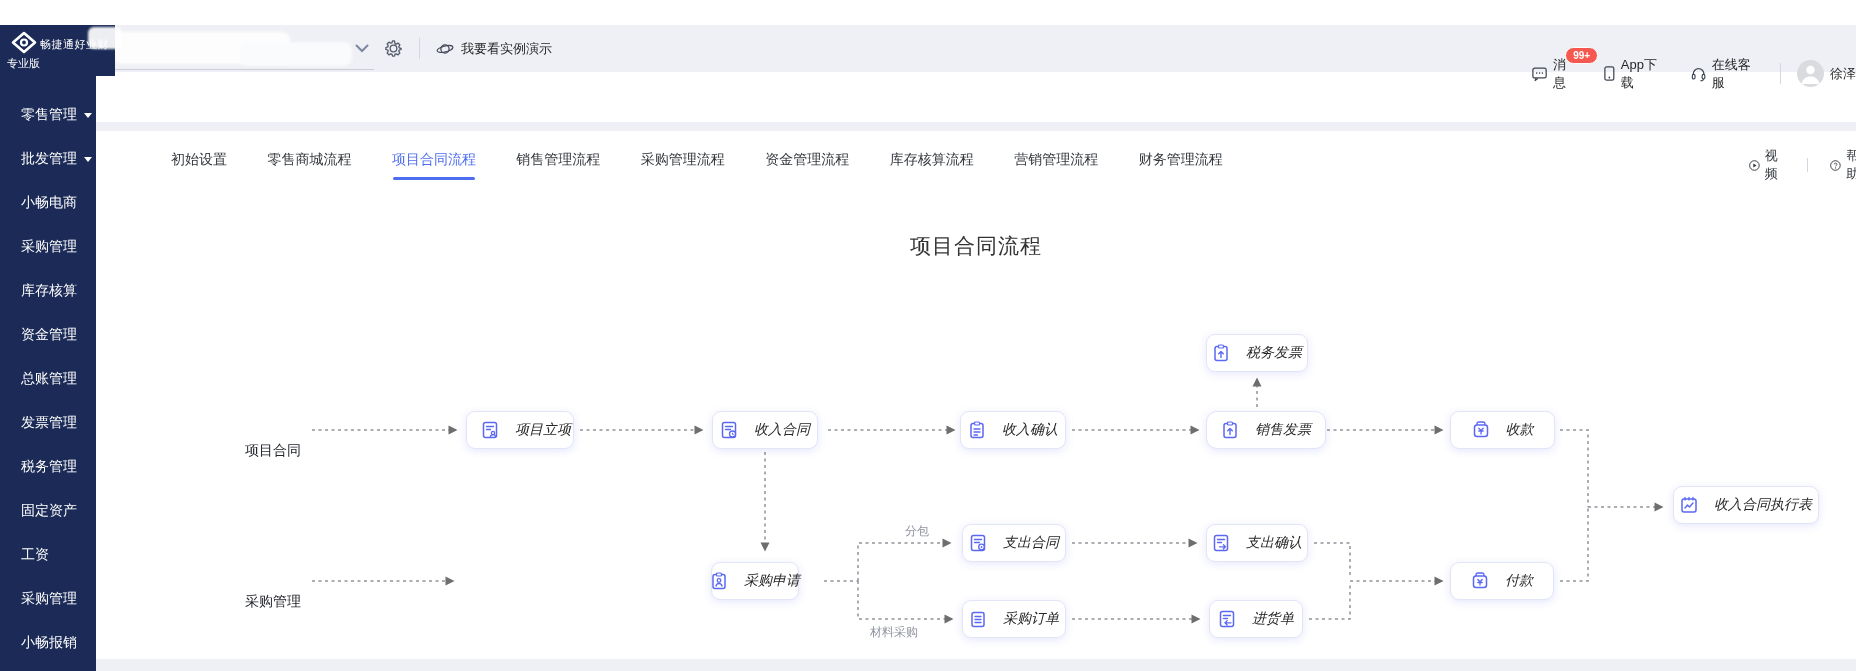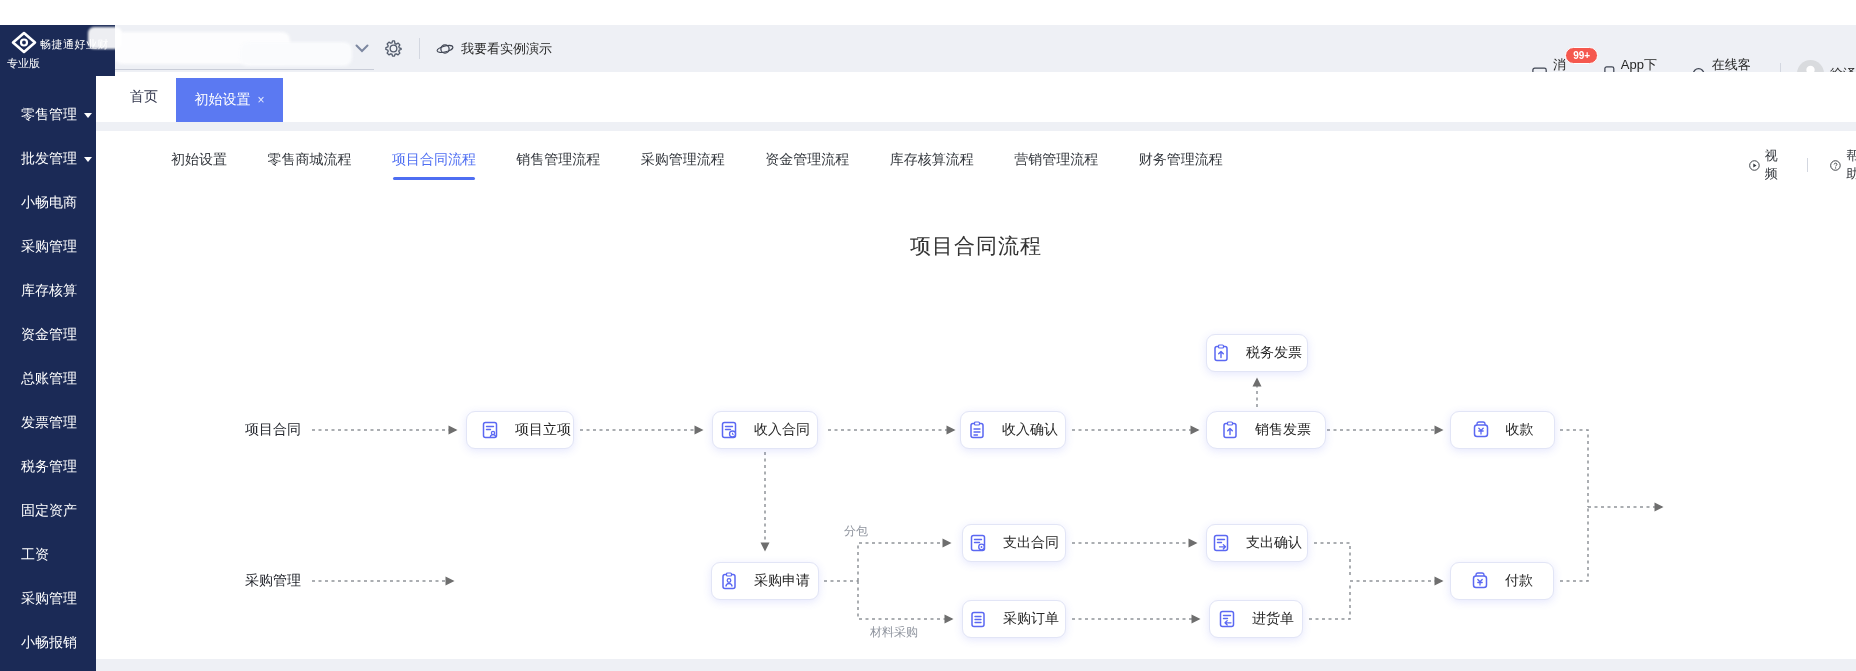--- a/index.html
+++ b/index.html
@@ -52,23 +52,23 @@
   .nav-item:first-child { margin-left:66px; }
   .nav-item.active { color:#4e6ef2; }
   .nav-item.active::after { content:""; position:absolute; left:1px; right:1px; bottom:-11px; height:3px; border-radius:2px; background:#4e6ef2; }
   .nav-actions { position:absolute; left:1644px; top:16px; display:flex; align-items:center; gap:23px; font-size:13px; color:#33373d; }
   .nav-act { display:flex; align-items:center; gap:5px; cursor:pointer; }
   .nav-sep { width:1px; height:14px; background:#d3d7e0; }
 
   
   .flow-title { position:absolute; left:96px; top:232px; width:1760px; text-align:center; font-size:21px; color:#333; font-weight:500; letter-spacing:1px; }
   .wires { position:absolute; left:0; top:0; pointer-events:none; z-index:1; }
-  .lane-label { position:absolute; font-size:14px; font-weight:500; color:#23262d; z-index:2; }
+  .lane-label { position:absolute; font-size:14px; font-weight:500; color:#23262d; z-index:2;margin-top:21px; }
   .branch-label { position:absolute; font-size:12px; color:#8f949e; z-index:2; background:#fff; padding:0 2px; }
-  .node { position:absolute; height:38px; background:#fff; border:1px solid #e2e5f6; border-radius:9px; box-shadow:0 2px 8px rgba(93,107,242,.16); display:flex; align-items:center; justify-content:center; gap:16px; font-size:14px; color:#262626; z-index:2; cursor:pointer; white-space:nowrap; }
+  .node { position:absolute; height:38px; background:#fff; border:1px solid #e2e5f6; border-radius:9px; box-shadow:0 2px 8px rgba(93,107,242,.16); display:flex; align-items:center; justify-content:center; gap:16px; font-size:14px; color:#262626; z-index:2; cursor:pointer; white-space:nowrap;font-style:italic; }
   .node svg { flex:none; }
 </style>
 </head>
 <body>
 
 <div id="app">
 
   <div class="top-white"></div>
 
   <div class="topbar">
@@ -182,29 +182,20 @@
         <span>工资</span>
       </div>
     <div class="side-item">
         <span>采购管理</span>
       </div>
     <div class="side-item">
         <span>小畅报销</span>
       </div>
   </div>
 
-  <div class="tabstrip">
-    <div class="tab-home">
-        <span>首页</span>
-      </div>
-    <div class="tab-active">
-      <span>初始设置</span>
-      <span class="tab-close">×</span>
-    </div>
-  </div>
   <div class="gapstrip"></div>
 
   <div class="card">
     <div class="nav-row">
       <span class="nav-item">初始设置</span>
       <span class="nav-item">零售商城流程</span>
       <span class="nav-item active">项目合同流程</span>
       <span class="nav-item">销售管理流程</span>
       <span class="nav-item">采购管理流程</span>
       <span class="nav-item">资金管理流程</span>
@@ -259,21 +250,21 @@
       <path d="M1072 543h124" marker-end="url(#arw)"></path>
       <path d="M1072 619h127" marker-end="url(#arw)"></path>
       <path d="M1314 543h36v34"></path>
       <path d="M1309 619h41v-34"></path>
       <path d="M1350 581h92" marker-end="url(#arw)"></path>
     </g>
   </svg>
 
   <div class="lane-label" style="left:245px; top:421px;">项目合同</div>
   <div class="lane-label" style="left:245px; top:572px;">采购管理</div>
-  <div class="branch-label" style="left:842px; top:523px;">分包</div>
+  <div class="branch-label" style="left:903px; top:523px;">分包</div>
   <div class="branch-label" style="left:868px; top:624px;">材料采购</div>
 
   <div class="node" style="left:466px; top:411px; width:108px;padding-left:12px;">
     <svg width="18" height="18" viewBox="0 0 18 18">
         <rect x="2.5" y="1.5" width="13" height="15" rx="2" fill="none" stroke="#5b68f2" stroke-width="1.5"></rect>
         <path d="M5.5 5.5h7M5.5 8.5h4" stroke="#5b68f2" stroke-width="1.4" stroke-linecap="round"></path>
         <circle cx="12" cy="12" r="1.6" fill="none" stroke="#5b68f2" stroke-width="1.3"></circle>
         <path d="M9.3 16c.3-1.6 1.3-2.3 2.7-2.3s2.4.7 2.7 2.3" fill="none" stroke="#5b68f2" stroke-width="1.3"></path>
       </svg>
     <span>项目立项</span>
@@ -312,21 +303,21 @@
     <span>销售发票</span>
   </div>
   <div class="node" style="left:1450px; top:411px; width:105px;">
     <svg width="18" height="18" viewBox="0 0 18 18">
         <rect x="2.5" y="4" width="13" height="11.5" rx="2.5" fill="none" stroke="#5b68f2" stroke-width="1.5"></rect>
         <path d="M5 4V3a2 2 0 0 1 2-2h4a2 2 0 0 1 2 2v1" fill="none" stroke="#5b68f2" stroke-width="1.3"></path>
         <path d="M6.8 7.2L9 9.4l2.2-2.2M6.8 10h4.4M9 9.4V13" fill="none" stroke="#5b68f2" stroke-width="1.3" stroke-linecap="round" stroke-linejoin="round"></path>
       </svg>
     <span>收款</span>
   </div>
-  <div class="node" style="left:711px; top:562px; width:108px;">
+  <div class="node" style="left:711px; top:562px; width:88px;">
     <svg width="18" height="18" viewBox="0 0 18 18">
         <rect x="3" y="2.5" width="12" height="14" rx="2" fill="none" stroke="#5b68f2" stroke-width="1.5"></rect>
         <rect x="6.5" y="1" width="5" height="3" rx="1" fill="#fff" stroke="#5b68f2" stroke-width="1.2"></rect>
         <circle cx="9" cy="8.5" r="1.8" fill="none" stroke="#5b68f2" stroke-width="1.3"></circle>
         <path d="M5.8 14.5c.4-2 1.6-3 3.2-3s2.8 1 3.2 3" fill="none" stroke="#5b68f2" stroke-width="1.3"></path>
       </svg>
     <span>采购申请</span>
   </div>
   <div class="node" style="left:962px; top:524px; width:104px;">
     <svg width="18" height="18" viewBox="0 0 18 18">
@@ -362,14 +353,22 @@
     <span>进货单</span>
   </div>
   <div class="node" style="left:1450px; top:562px; width:104px;">
     <svg width="18" height="18" viewBox="0 0 18 18">
         <rect x="2.5" y="4" width="13" height="11.5" rx="2.5" fill="none" stroke="#5b68f2" stroke-width="1.5"></rect>
         <path d="M5 4V3a2 2 0 0 1 2-2h4a2 2 0 0 1 2 2v1" fill="none" stroke="#5b68f2" stroke-width="1.3"></path>
         <path d="M6.8 7.5L9 9.7l2.2-2.2M6.8 10.5h4.4M9 9.7v3.3" fill="none" stroke="#5b68f2" stroke-width="1.3" stroke-linecap="round" stroke-linejoin="round"></path>
       </svg>
     <span>付款</span>
   </div>
+  <div class="node" style="left:1673px; top:486px; width:146px;">
+    <svg width="18" height="18" viewBox="0 0 18 18">
+        <rect x="2" y="3" width="14" height="13" rx="2" fill="none" stroke="#5b68f2" stroke-width="1.5"></rect>
+        <path d="M5 1.5V4M9 1.5V4M13 1.5V4" stroke="#5b68f2" stroke-width="1.3" stroke-linecap="round"></path>
+        <path d="M5 12l2.5-3 2 2 3.5-4" fill="none" stroke="#5b68f2" stroke-width="1.4" stroke-linecap="round" stroke-linejoin="round"></path>
+      </svg>
+    <span>收入合同执行表</span>
+  </div>
 
 </div>
 
 </body></html>

